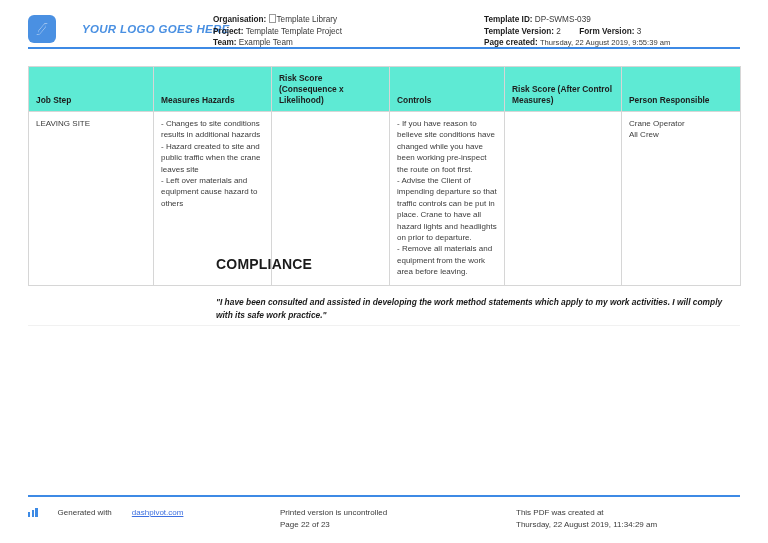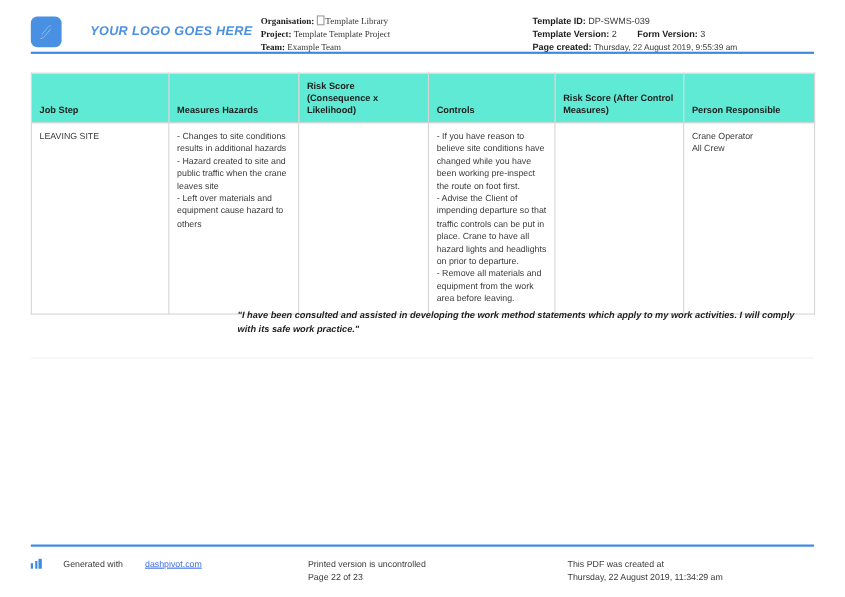--- a/index.html
+++ b/index.html
@@ -51,21 +51,21 @@
     white-space: nowrap;
   }
 
   .meta-col {
     position: absolute;
     font-size: 8.2px;
     line-height: 11.6px;
     color: #333;
     white-space: nowrap;
   }
-  .meta-left  { left: 237px; top: 14px; font-family: Liberation Serif, serif; }
+  .meta-left  { left: 213px; top: 14px; }
   .meta-right { left: 484px; top: 14px; }
   .meta-row { display: block; }
   .meta-label { font-weight: bold; color: #1d1d1d; }
   .meta-val { color: #3a3a3a; }
   .meta-val.small { font-size: 7.6px; }
   .meta-gap { display: inline-block; width: 14px; }
   .tofu {
     display: inline-block;
     width: 5px; height: 7px;
     border: 1px solid #9a9a9a;
@@ -272,20 +272,21 @@
         <td>
           <span class="cell-line">Crane Operator</span>
           <span class="cell-line">All Crew</span>
         </td>
       </tr>
     </tbody>
   </table>
 </div>
 
 <div class="compliance">
+  <div class="compliance-title">COMPLIANCE</div>
   <div class="compliance-text">"I have been consulted and assisted in developing the work method statements which apply to my work activities. I will comply with its safe work practice."</div>
 </div>
 <div class="rule-faint"></div>
 
 <div class="rule-blue rule-footer"></div>
 
 <div class="footer">
   <div class="footer-col footer-left">
     <span class="bars-icon">
         <i></i>

